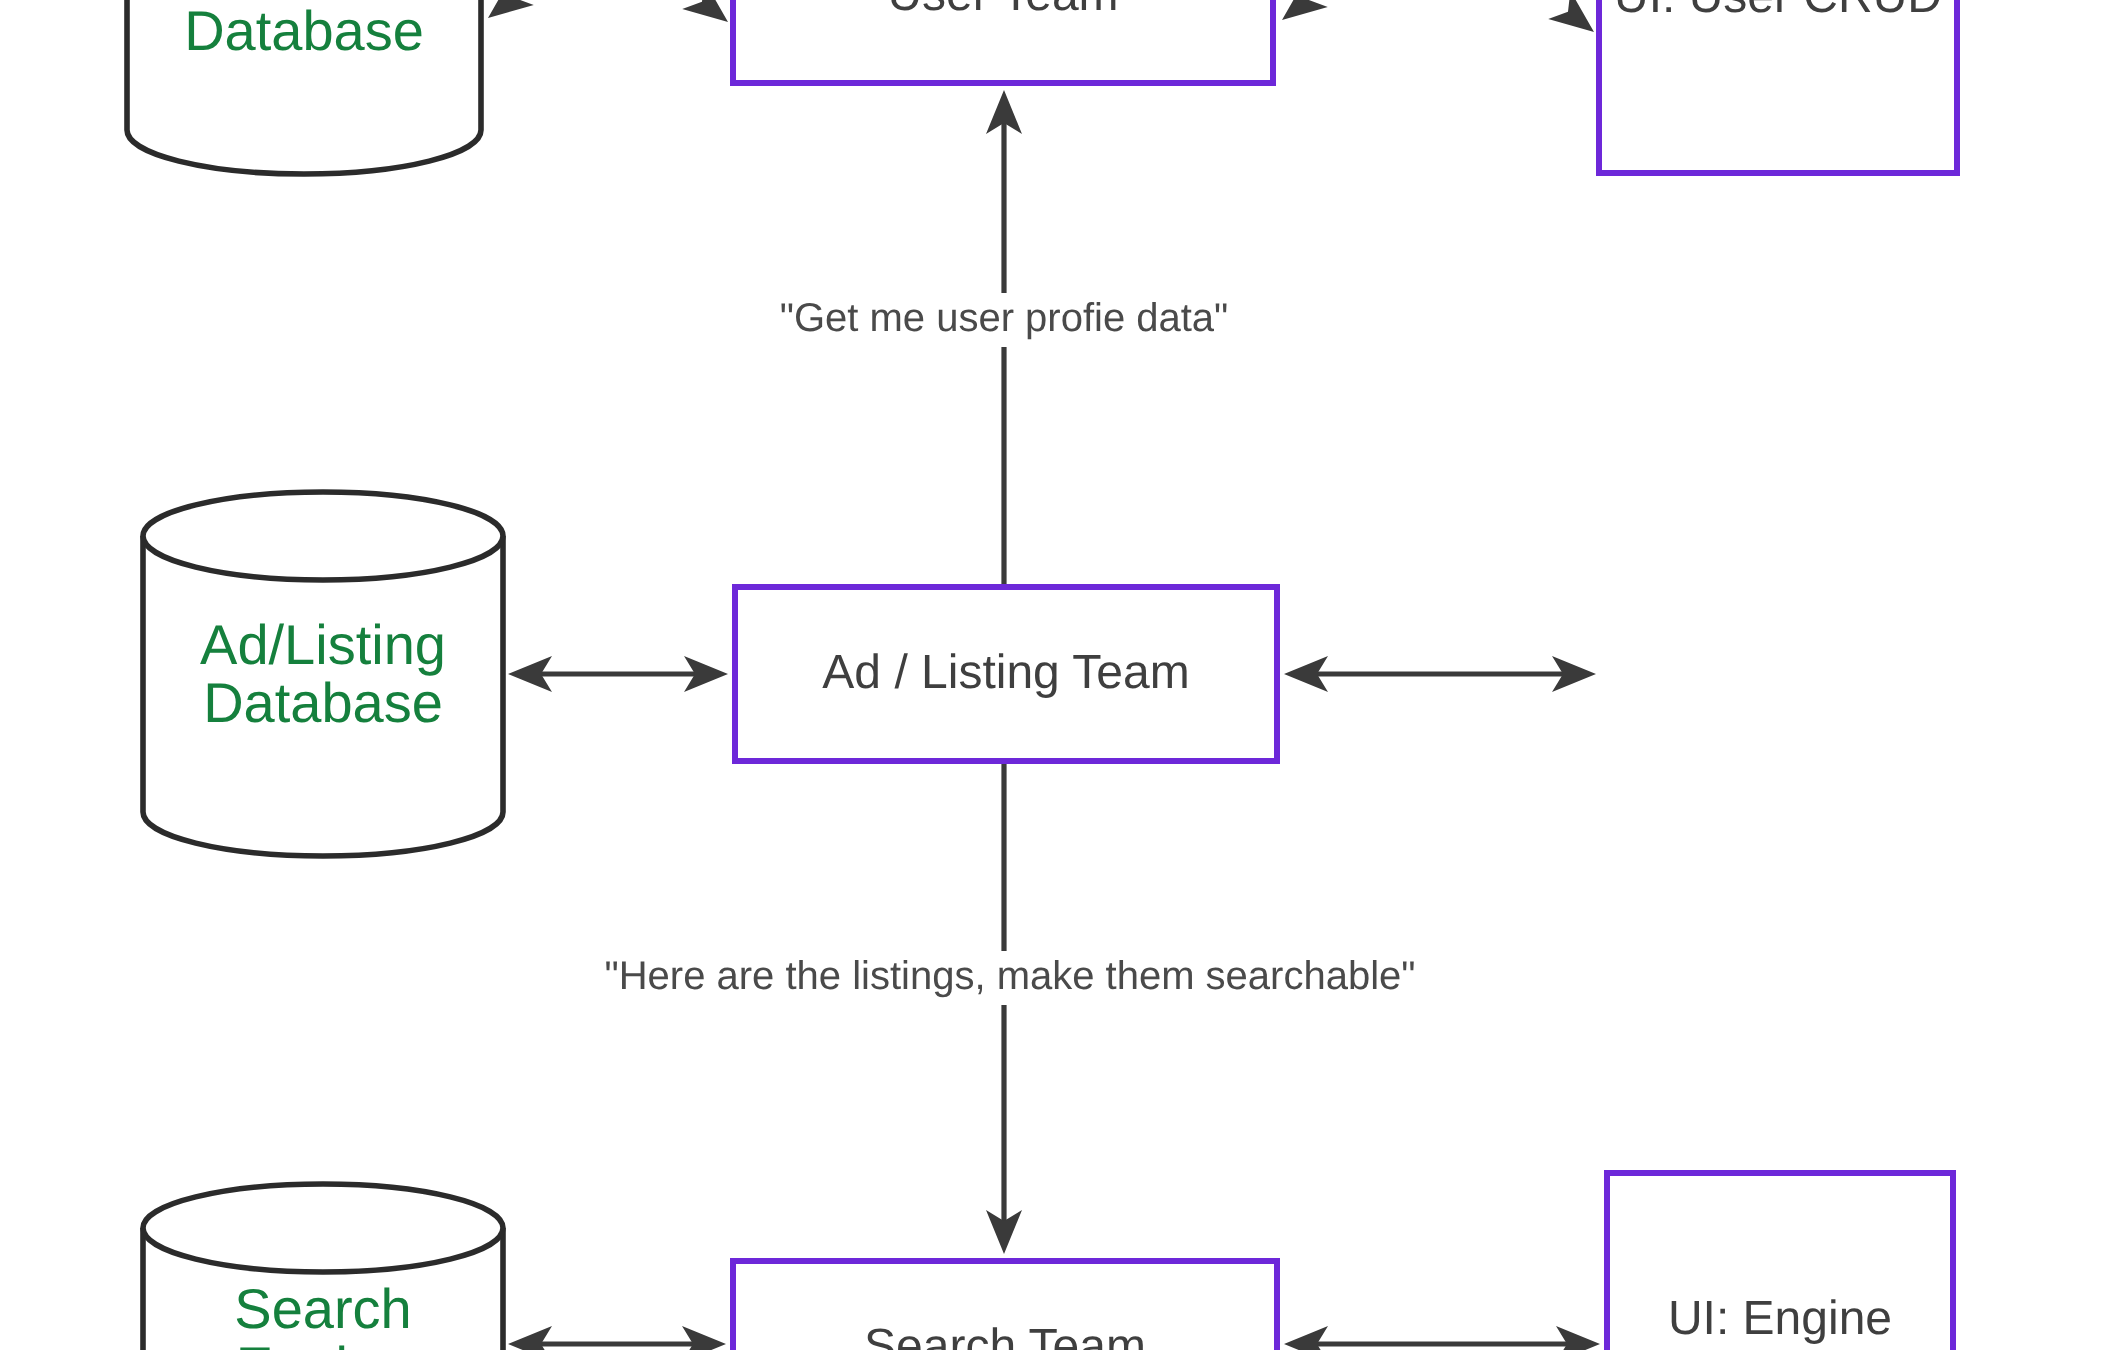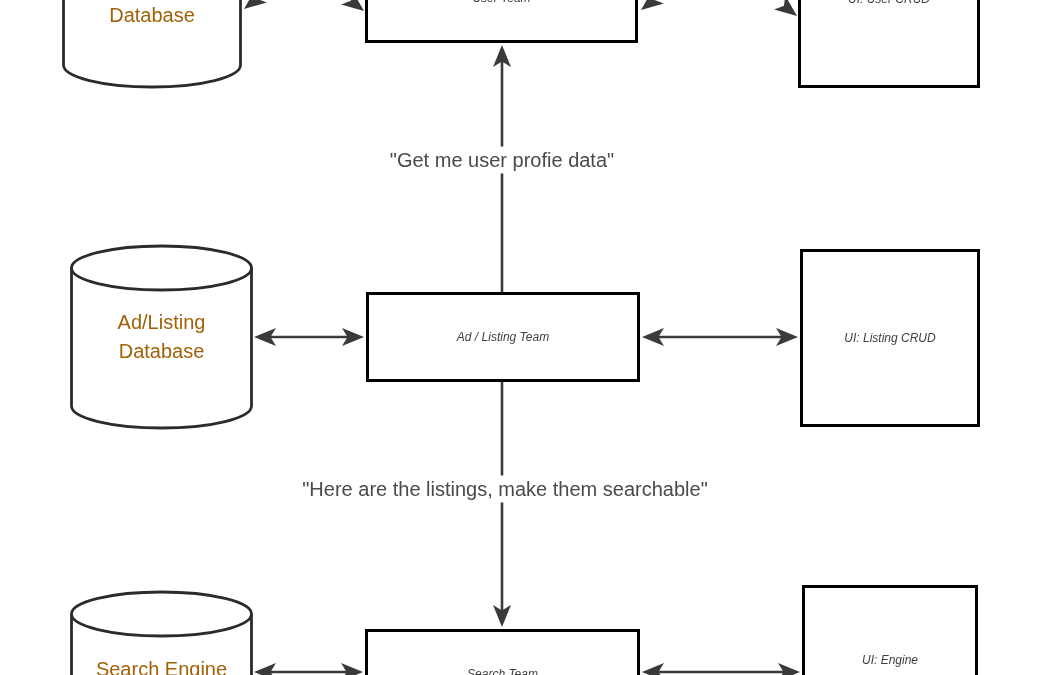--- a/index.html
+++ b/index.html
@@ -21,40 +21,39 @@
     left: 0;
     top: 0;
     width: 1061px;
     height: 675px;
     z-index: 1;
   }
   .node-box {
     position: absolute;
     box-sizing: border-box;
     background: #ffffff;
-    border: 3px solid #000000;
+    border: 3px solid #6d28d9;
     display: flex;
     align-items: center;
     justify-content: center;
     z-index: 2;
-    font-size: 12px;
+    font-size: 24px;
     color: #3f3f3f;
     text-align: center;
-    font-style: italic;
   }
   .cyl-label {
     position: absolute;
     z-index: 3;
     display: flex;
     flex-direction: column;
     align-items: center;
     justify-content: center;
-    font-size: 20px;
+    font-size: 28px;
     line-height: 29px;
-    color: #a16207;
+    color: #15803d;
     text-align: center;
   }
   .edge-label {
     position: absolute;
     z-index: 3;
     transform: translate(-50%, -50%);
     background: #ffffff;
     padding: 2px 8px;
     font-size: 20px;
     white-space: nowrap;
@@ -157,23 +156,20 @@
   </div>
 
   <div id="box-ui-user-crud" class="node-box">
     <span>UI: User CRUD</span>
   </div>
 
   <div id="box-ad-team" class="node-box">
     <span>Ad / Listing Team</span>
   </div>
 
-  <div id="box-ui-listing" class="node-box">
-    <span>UI: Listing CRUD</span>
-  </div>
 
   <div id="box-search-team" class="node-box">
     <span>Search Team</span>
   </div>
 
   <div id="box-ui-search" class="node-box">
     <span>UI: Engine</span>
   </div>
 
   <div id="label-user-db" class="cyl-label">

